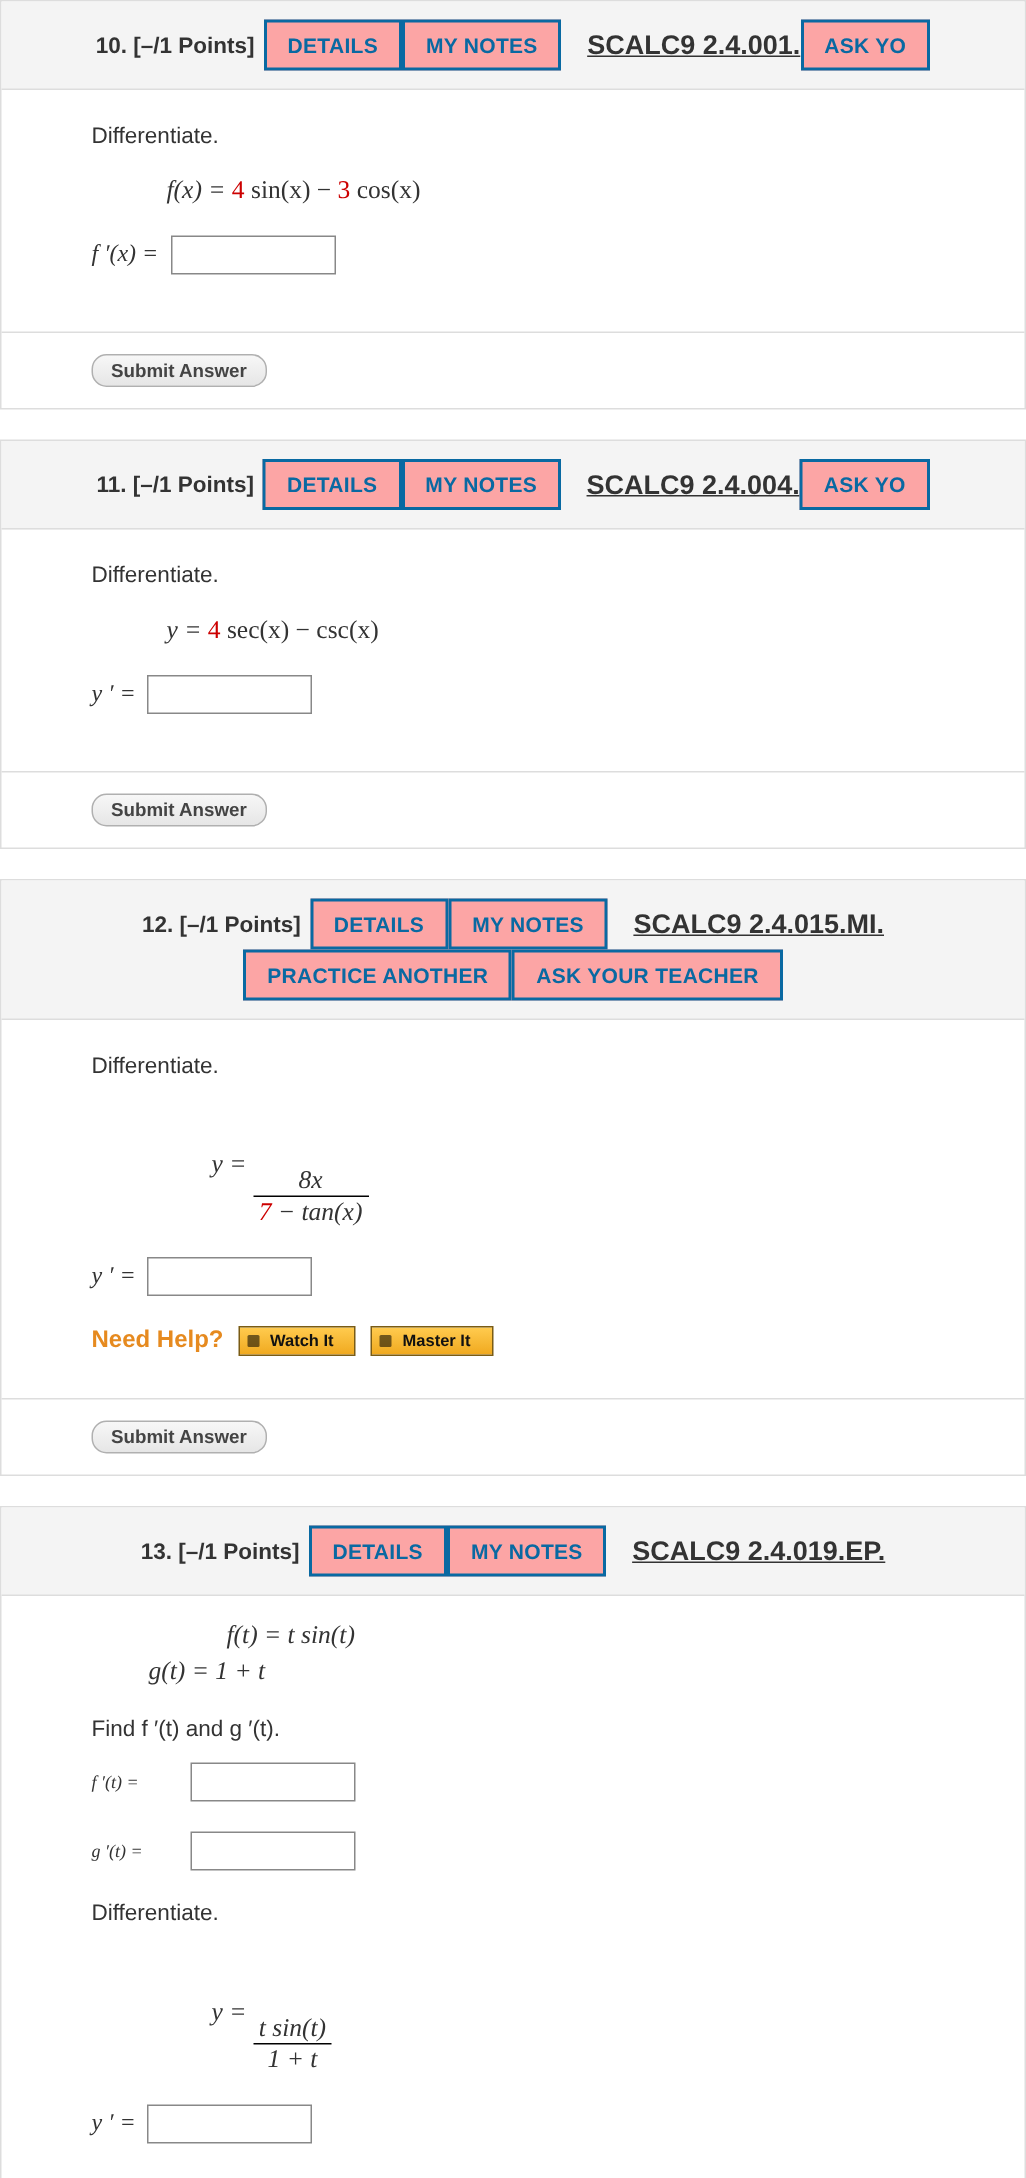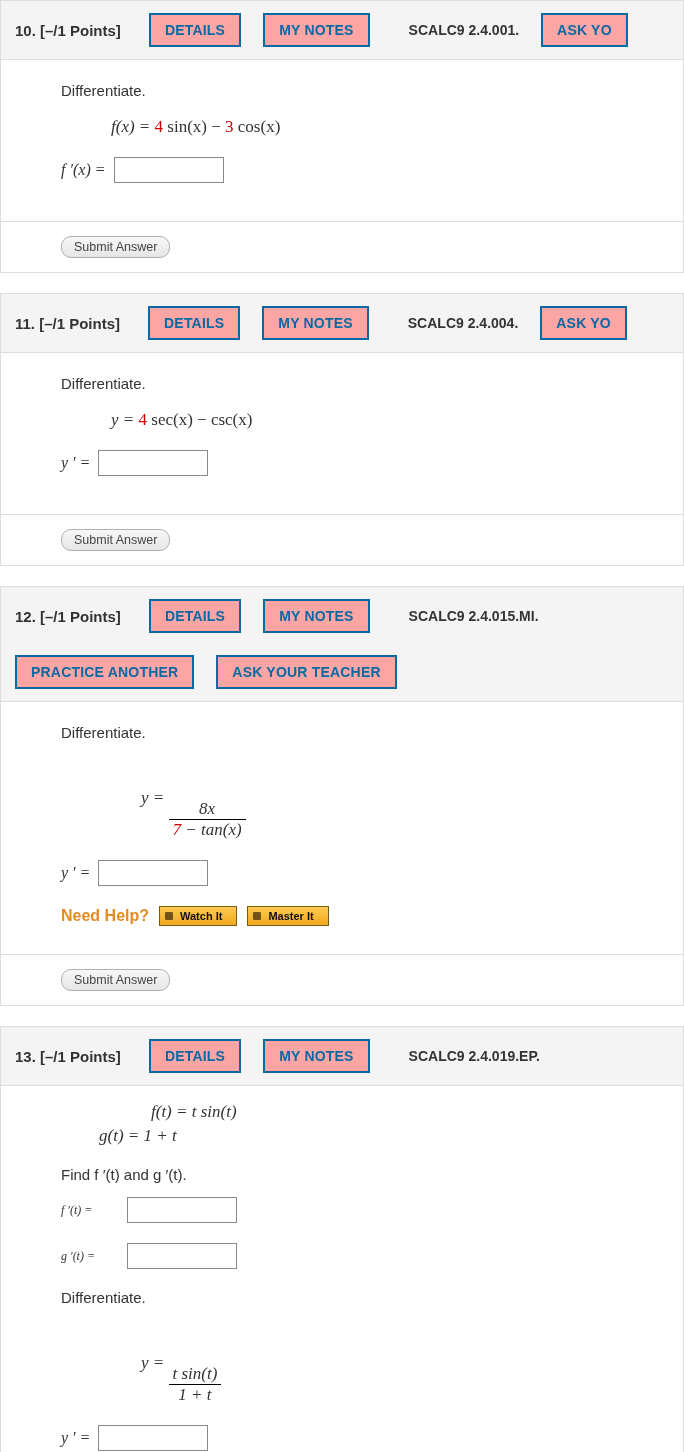--- a/index.html
+++ b/index.html
@@ -17,43 +17,45 @@
     margin-bottom: 20px;
     background: #fff;
   }
   .q-header {
     background: #f4f4f4;
     border-bottom: 1px solid #ddd;
     padding: 12px 14px;
     display: flex;
     align-items: center;
     flex-wrap: wrap;
-    gap: 22px;
+    gap: 0;
+    justify-content: center;
   }
   .q-header .points {
     font-weight: bold;
     color: #333;
     font-size: 15px;
     margin-right: 6px;
   }
   .btn-outline {
     border: 2px solid #0969a2;
     color: #0969a2;
     background: #fca5a5;
     padding: 7px 14px;
     font-weight: bold;
     font-size: 14px;
     cursor: pointer;
     letter-spacing: 0.2px;
   }
   .ref {
     font-weight: bold;
     color: #333;
-    font-size: 14px;
+    font-size: 18px;
     margin-left: 17px;
+    text-decoration: underline;
   }
   .q-body {
     padding: 16px 18px 18px 60px;
   }
   .prompt {
     margin: 6px 0 18px 0;
     font-size: 15px;
   }
   .formula {
     font-family: "Times New Roman", serif;
@@ -86,20 +88,21 @@
     padding: 14px 0 14px 60px;
   }
   .submit-btn {
     background: linear-gradient(#f7f7f7,#e6e6e6);
     border: 1px solid #b0b0b0;
     border-radius: 10px;
     padding: 3px 12px;
     font-size: 12.5px;
     color: #444;
     cursor: pointer;
+    font-weight: bold;
   }
   .need-help {
     margin: 18px 0 10px 0;
     display: flex;
     align-items: center;
     gap: 10px;
     font-size: 16px;
     font-weight: bold;
     color: #e68a1f;
   }

